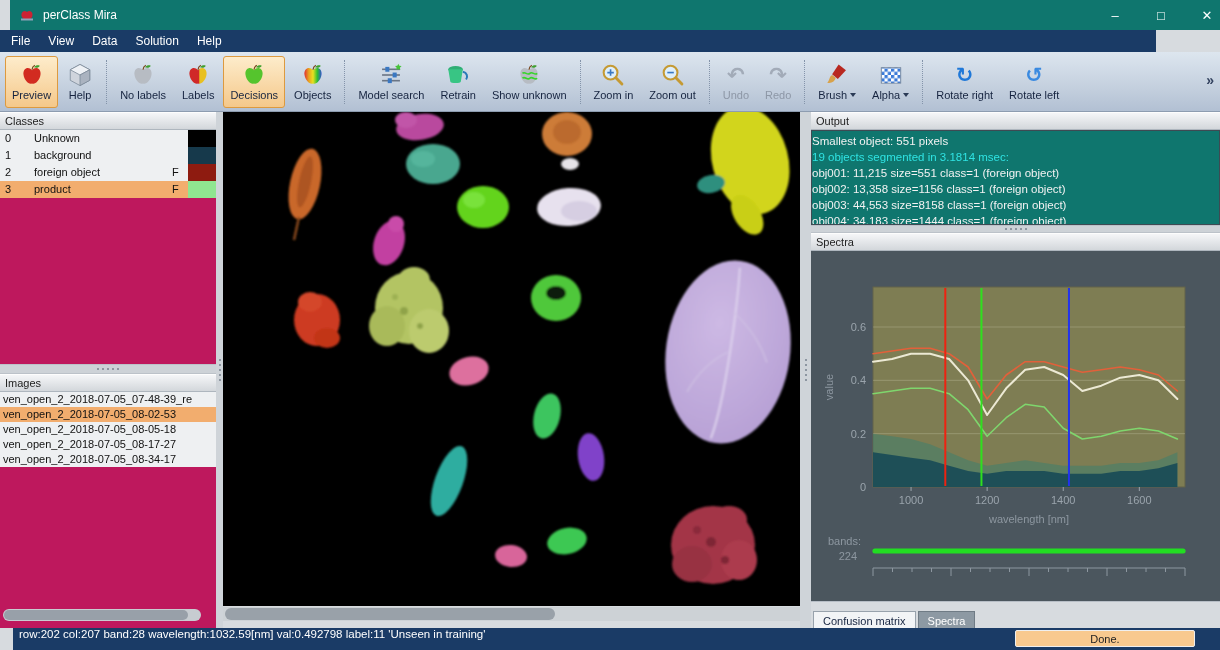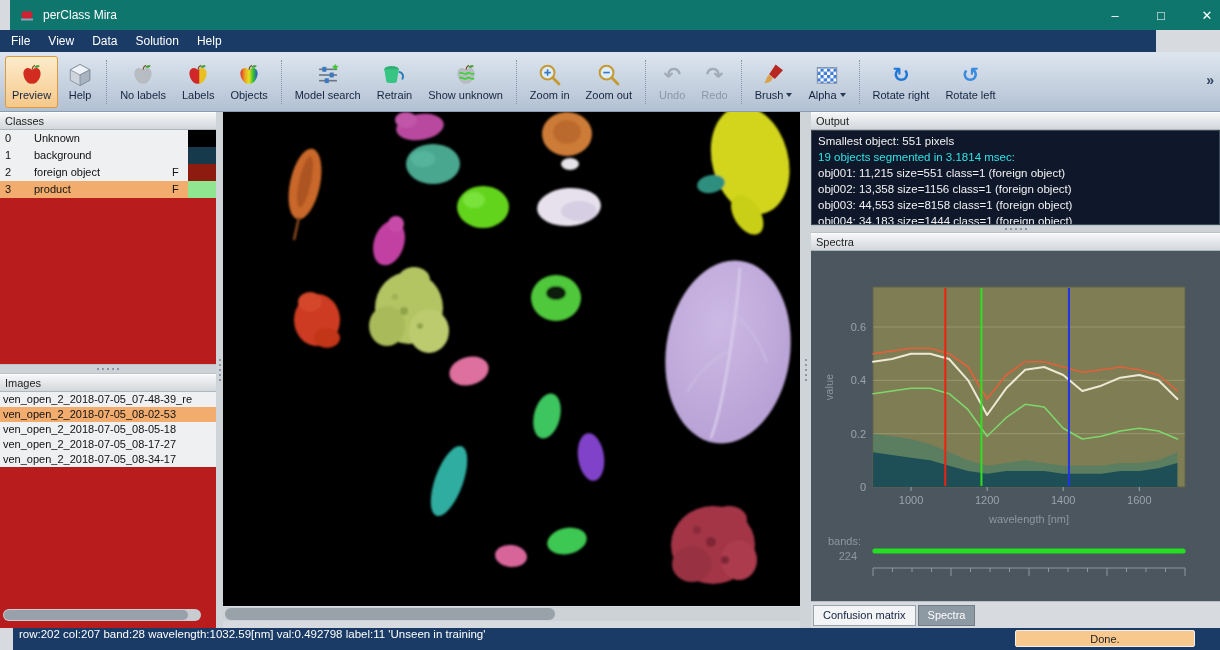--- a/index.html
+++ b/index.html
@@ -31,21 +31,21 @@
   .caret{width:0;height:0;border-left:3.5px solid transparent;border-right:3.5px solid transparent;border-top:4px solid #2a3a55;}
   #tb-overflow{position:absolute;right:6px;top:72px;color:#33425f;font-size:14px;font-weight:bold;}
 
   
   .panel-header{height:18px;background:linear-gradient(#f5f6f8,#d3d7db);border-bottom:1px solid #aeb6be;border-top:1px solid #fdfdfd;font-size:11px;color:#222;line-height:16px;padding-left:5px;}
   .dots-h{width:2px;height:2px;border-radius:50%;background:#77828e;box-shadow:-10px 0 0 #77828e,-5px 0 0 #77828e,5px 0 0 #77828e,10px 0 0 #77828e;}
   .dots-v{width:2px;height:2px;border-radius:50%;background:#77828e;box-shadow:0 -10px 0 #77828e,0 -5px 0 #77828e,0 5px 0 #77828e,0 10px 0 #77828e;}
   .h-splitter{background:#cdd2d7;border-top:1px solid #bcc2c9;border-bottom:1px solid #bcc2c9;display:flex;align-items:center;justify-content:center;}
 
   
-  #left-panel{position:absolute;left:0;top:112px;width:216px;height:516px;background:#b91c1c;}
+  #left-panel{position:absolute;left:0;top:112px;width:216px;height:516px;background:#be185d;}
   .class-row{display:flex;height:17px;font-size:11px;line-height:17px;background:#eef0f2;}
   .class-row.selected{background:#f2ad6e;}
   .class-idx{width:22px;padding-left:5px;}
   .class-name{flex:1;padding-left:12px;white-space:nowrap;overflow:hidden;}
   .class-flag{width:16px;}
   .class-swatch{width:28px;height:17px;}
   .image-row{height:15px;font-size:11px;line-height:15px;padding-left:3px;white-space:nowrap;overflow:hidden;background:#eef0f2;}
   .image-row.selected{background:#f2ad6e;}
   #left-scroll{position:absolute;left:3px;bottom:7px;width:198px;height:12px;background:#c7ccd1;border-radius:6px;}
   #left-scroll .thumb{position:absolute;left:1px;top:1px;width:184px;height:10px;background:#98a0a9;border-radius:5px;}
@@ -54,31 +54,31 @@
   #split-left{position:absolute;left:216px;top:112px;width:7px;height:516px;background:#cfd4d9;display:flex;align-items:center;justify-content:center;}
   #split-right{position:absolute;left:800px;top:112px;width:11px;height:516px;background:#cfd4d9;display:flex;align-items:center;justify-content:center;}
 
   
   #image-view{position:absolute;left:223px;top:112px;width:577px;height:494px;background:#000;overflow:hidden;}
   #image-scroll{position:absolute;left:223px;top:607px;width:577px;height:14px;background:#cdd2d6;}
   #image-scroll .thumb{position:absolute;left:2px;top:1px;width:330px;height:12px;background:#99a1a9;border-radius:6px;}
 
   
   #right-panel{position:absolute;left:811px;top:112px;width:481px;height:516px;background:#d7dbdf;}
-  #output-body{position:absolute;left:0;top:18px;width:409px;height:95px;background:#0f172a;border:1px solid #3e4a53;padding:2px 6px;overflow:hidden;}
+  #output-body{position:absolute;left:0;top:18px;width:409px;height:95px;background:#0f766e;border:1px solid #3e4a53;padding:2px 0;overflow:hidden;}
   .out-line{font-size:11.5px;line-height:16px;color:#f2f2f2;white-space:nowrap;}
   .out-line.hl{color:#2fe3e3;}
   #output-scroll{position:absolute;right:1px;top:19px;width:12px;height:93px;background:#45525c;}
   #output-scroll .thumb{position:absolute;left:2px;top:2px;width:8px;height:26px;background:#7e8c97;border-radius:2px;}
   #output-splitter{position:absolute;left:0;top:113px;width:409px;height:8px;}
   #spectra-header{position:absolute;left:0;top:121px;width:409px;}
   #spectra-body{position:absolute;left:0;top:139px;width:409px;height:350px;background:#4b565e;}
   #spectra-svg{position:absolute;left:0;top:0;}
   #spectra-svg text{font-family:"Liberation Sans",sans-serif;}
-  #tabs{position:absolute;left:0;top:489px;width:409px;height:27px;background:#d7dbdf;border-top:1px solid #b7bec6;display:flex;align-items:flex-start;padding:3px 0 0 2px;gap:2px;}
+  #tabs{position:absolute;left:0;top:489px;width:409px;height:27px;background:#d7dbdf;border-top:1px solid #b7bec6;display:flex;align-items:flex-start;padding:9px 0 0 2px;gap:2px;}
   .tab{height:21px;line-height:19px;padding:0 9px;font-size:11px;border:1px solid #98a2ac;background:#f2f4f6;color:#15233f;}
   .tab.pressed{background:#8d99a3;color:#fff;border-color:#6f7b85;}
 
   
   #statusbar{position:absolute;left:13px;top:628px;width:1220px;height:22px;background:#1a3b66;color:#fff;display:flex;align-items:flex-start;padding-left:6px;font-size:11.5px;}
   #done-btn{position:absolute;right:25px;top:630px;width:180px;height:17px;background:#f8c98f;border:1px solid #efefef;border-radius:2px;color:#222;font-size:11px;display:flex;align-items:center;justify-content:center;}
 </style>
 </head>
 <body>
 
@@ -183,20 +183,30 @@
         <path d="M16 10 C11.5 4.5 4.5 8 5.5 15.5 C6.5 23 12.5 28.5 16 26.5 C19.5 28.5 25.5 23 26.5 15.5 C27.5 8 20.5 4.5 16 10Z" fill="url(#grad-labels)"></path>
         <path d="M16 9.5 C16.2 7 17.5 5 19.5 4" stroke="#7a4a22" stroke-width="1.6" fill="none"></path>
         <path d="M18.5 6.5 C20.5 3.8 23.8 3.6 25.5 4.6 C24.3 7.2 21 7.6 18.5 6.5Z" fill="#3f9e2f"></path>
       </svg>
       </span>
     <span class="tb-label">
         <span>Labels</span>
       </span>
   </div>
 
+  <div class="tb-btn active">
+    <span class="tb-icon">
+      <svg viewBox="0 0 32 32" style="color:#55c42d">
+          <use href="#apple"></use>
+        </svg>
+      </span>
+    <span class="tb-label">
+        <span>Decisions</span>
+      </span>
+  </div>
 
   <div class="tb-btn">
     <span class="tb-icon">
       <svg viewBox="0 0 32 32">
         <path d="M16 10 C11.5 4.5 4.5 8 5.5 15.5 C6.5 23 12.5 28.5 16 26.5 C19.5 28.5 25.5 23 26.5 15.5 C27.5 8 20.5 4.5 16 10Z" fill="url(#grad-rainbow)"></path>
         <path d="M16 9.5 C16.2 7 17.5 5 19.5 4" stroke="#7a4a22" stroke-width="1.6" fill="none"></path>
         <path d="M18.5 6.5 C20.5 3.8 23.8 3.6 25.5 4.6 C24.3 7.2 21 7.6 18.5 6.5Z" fill="#3f9e2f"></path>
       </svg>
       </span>
     <span class="tb-label">

